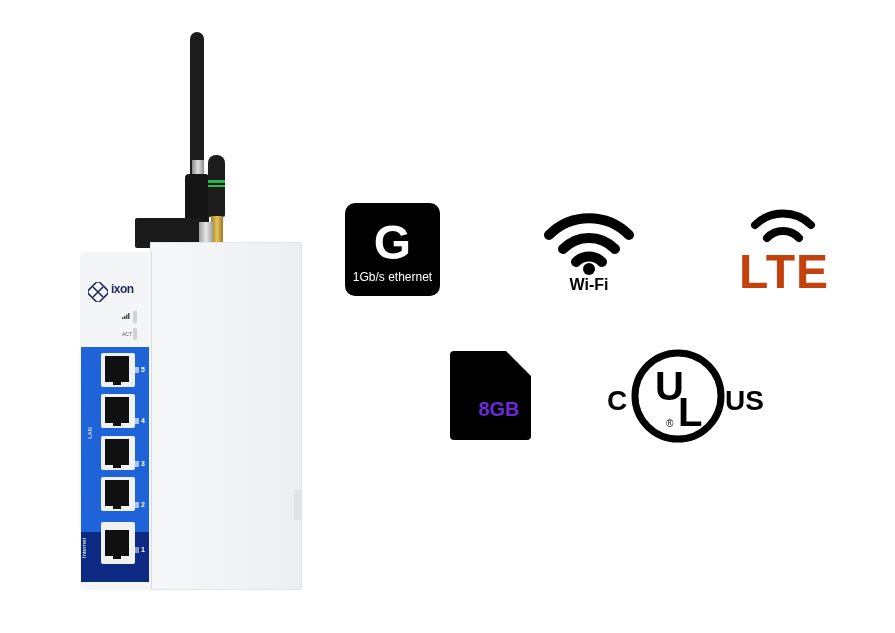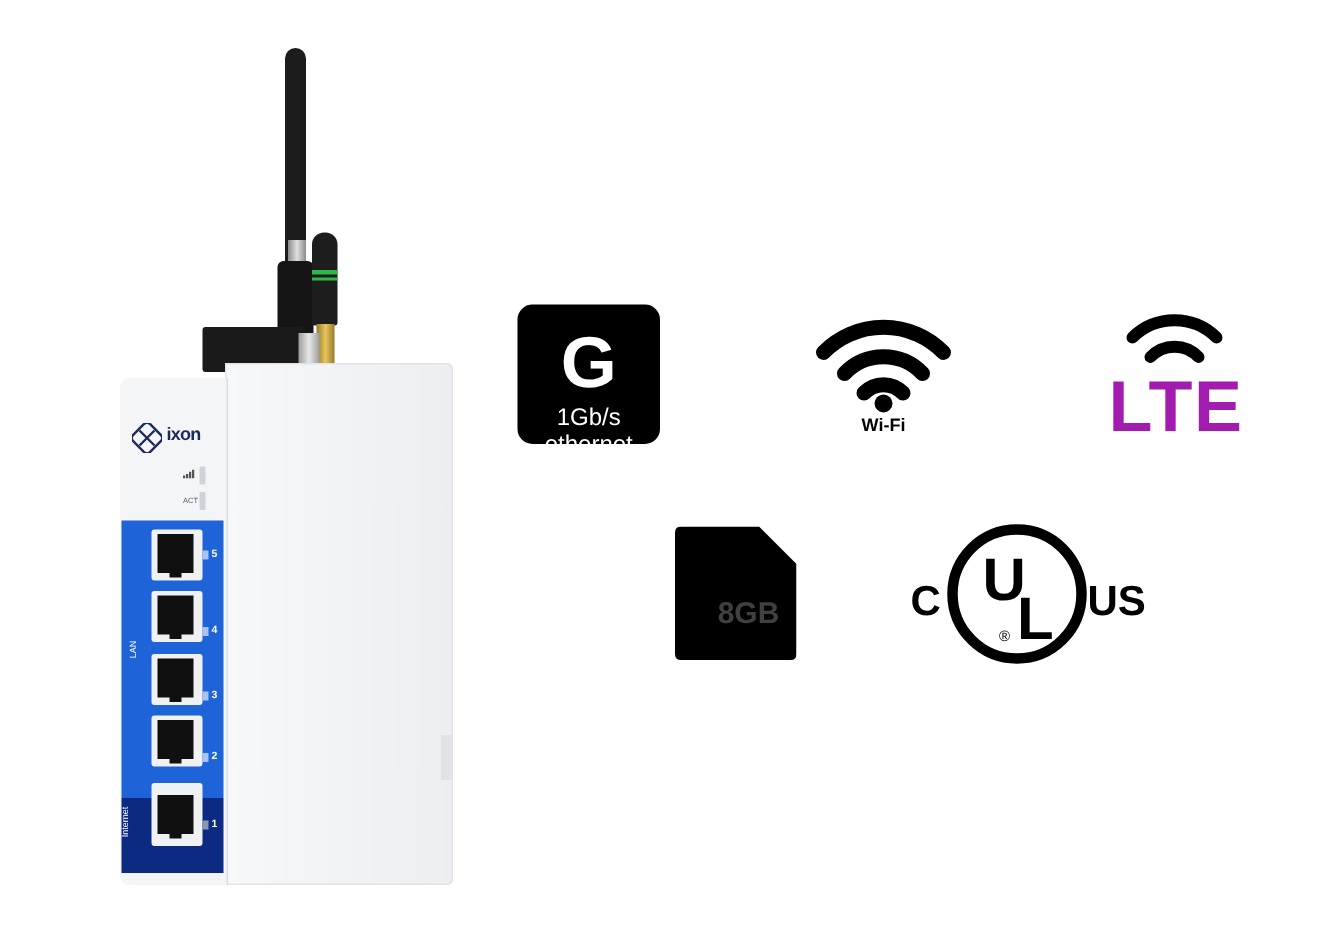--- a/index.html
+++ b/index.html
@@ -31,27 +31,27 @@
   .inet-label { left: 74px; top: 545px; font-size: 6px; color: #fff; transform: rotate(-90deg); }
   .port { width: 34px; height: 34px; background: #f0f1f3; border-radius: 2px; }
   .port-hole { position: absolute; left: 4px; top: 3px; width: 24px; height: 26px; background: #101010; }
   .port-hole::after { content: ""; position: absolute; left: 8px; bottom: -3px; width: 8px; height: 4px; background: #101010; }
   .port-led { width: 4px; height: 6px; background: #a8c3f5; }
   .port-num { font-size: 7px; color: #fff; font-weight: bold; }
 
   
   .badge-g { left: 345px; top: 203px; width: 95px; height: 93px; background: #000; border-radius: 10px; color: #fff; text-align: center; }
   .badge-g .big { position: absolute; left: 0; right: 0; top: 12px; font-size: 48px; font-weight: bold; }
-  .badge-g .small { position: absolute; left: 0; right: 0; top: 67px; font-size: 16px; }
+  .badge-g .small { position: absolute; left: 0; right: 0; top: 67px; font-size: 12px; }
   .wifi { left: 543px; top: 205px; width: 92px; height: 95px; }
-  .wifi-label { left: 543px; top: 276px; width: 92px; text-align: center; font-size: 12px; font-weight: bold; color: #000; }
+  .wifi-label { left: 543px; top: 276px; width: 92px; text-align: center; font-size: 16px; font-weight: bold; color: #000; }
   .lte { left: 725px; top: 205px; width: 115px; height: 95px; }
-  .lte-label { left: 730px; top: 248px; width: 108px; text-align: center; font-size: 48px; font-weight: 900; color: #a21caf; letter-spacing: 1px; line-height: 48px; }
+  .lte-label { left: 730px; top: 248px; width: 108px; text-align: center; font-size: 48px; font-weight: 900; color: #c2410c; letter-spacing: 1px; line-height: 48px; }
   .sd { left: 450px; top: 351px; width: 81px; height: 89px; }
-  .sd-label { left: 450px; top: 398px; width: 98px; text-align: center; font-size: 20px; font-weight: bold; color: #404040; }
+  .sd-label { left: 450px; top: 398px; width: 98px; text-align: center; font-size: 20px; font-weight: bold; color: #6d28d9; }
   .ul { left: 605px; top: 348px; width: 160px; height: 96px; }
 </style>
 </head>
 <body>
 
 <div class="abs antenna-long"></div>
 <div class="abs antenna-long-ferrule"></div>
 <div class="abs antenna-long-base"></div>
 <div class="abs antenna-short"></div>
 <div class="abs antenna-short-band"></div>

